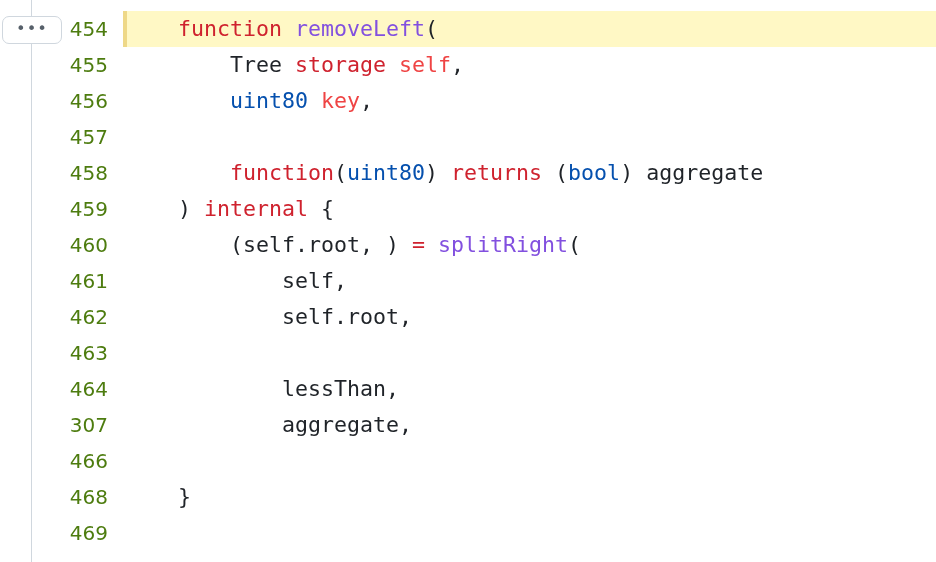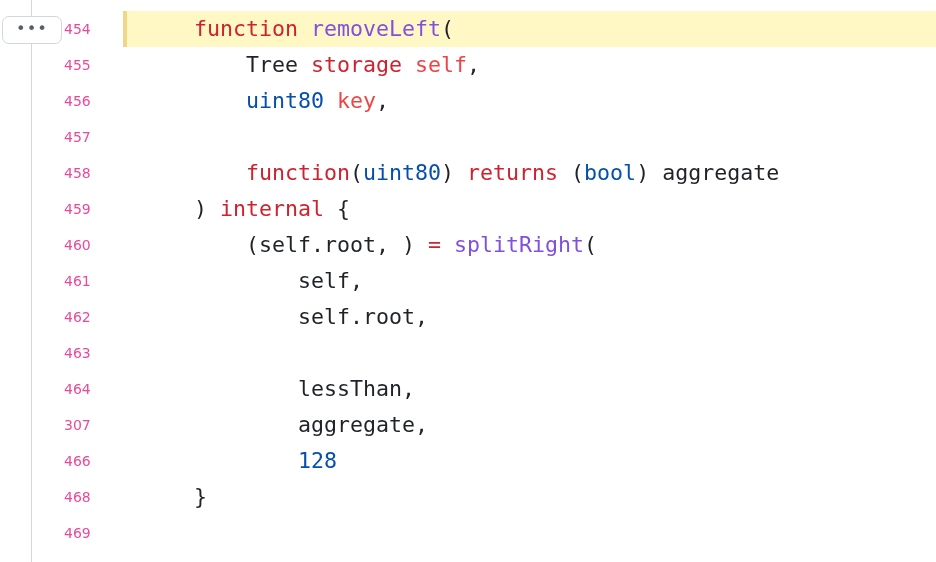--- a/index.html
+++ b/index.html
@@ -2,22 +2,22 @@
 <html><head>
 <meta charset="utf-8">
 <style>
   html, body { margin:0; padding:0; background:#ffffff; }
   body { width:936px; height:562px; overflow:hidden; position:relative; font-family:"DejaVu Sans Mono", monospace; }
   .gutter-line { position:absolute; left:31px; top:0; width:1px; height:562px; background:#d0d7de; }
   .expand-btn { position:absolute; left:2px; top:16px; width:60px; height:28px; box-sizing:border-box; border:1px solid #d0d7de; border-radius:7px; background:#fff; color:#57606a; font-size:16px; line-height:24px; text-align:center; letter-spacing:1px; cursor:pointer; }
   .code { position:absolute; left:0; top:-25px; width:936px; }
   .row { position:relative; height:36px; line-height:36px; font-size:21.6px; white-space:pre; }
   .row.hl .hlbar { position:absolute; left:123px; right:0; top:0; bottom:0; background:#fff8c5; border-left:4px solid #eed888; }
-  .ln { position:absolute; left:64px; width:44px; color:#ec4899; font-family:"DejaVu Sans", sans-serif; font-size:14px; }
-  .src { position:absolute; left:142px; color:#1f2328; }
+  .ln { position:absolute; left:64px; width:44px; text-align:right; color:#4d7c0f; font-family:"DejaVu Sans", sans-serif; font-size:20px; }
+  .src { position:absolute; left:126px; color:#1f2328; }
   .k { color:#cf222e; }
   .f { color:#8250df; }
   .t { color:#0550ae; }
   .v { color:#ef4444; }
 </style>
 </head>
 <body>
 
 <div class="gutter-line"></div>
 <div class="code" id="code">
@@ -27,17 +27,17 @@
     <div class="row"><span class="ln">456</span><span class="src"><span>        </span><span class="t">uint80</span><span> </span><span class="v">key</span><span>,</span></span></div>
     <div class="row"><span class="ln">457</span></div>
     <div class="row"><span class="ln">458</span><span class="src"><span>        </span><span class="k">function</span><span>(</span><span class="t">uint80</span><span>) </span><span class="k">returns</span><span> (</span><span class="t">bool</span><span>) aggregate</span></span></div>
     <div class="row"><span class="ln">459</span><span class="src"><span>    ) </span><span class="k">internal</span><span> {</span></span></div>
     <div class="row"><span class="ln">460</span><span class="src"><span>        (self.root, ) </span><span class="k">=</span><span> </span><span class="f">splitRight</span><span>(</span></span></div>
     <div class="row"><span class="ln">461</span><span class="src"><span>            self,</span></span></div>
     <div class="row"><span class="ln">462</span><span class="src"><span>            self.root,</span></span></div>
     <div class="row"><span class="ln">463</span></div>
     <div class="row"><span class="ln">464</span><span class="src"><span>            lessThan,</span></span></div>
     <div class="row"><span class="ln">307</span><span class="src"><span>            aggregate,</span></span></div>
-    <div class="row"><span class="ln">466</span><span class="src"><span>            </span><span class="t">128</span></span></div>
+    <div class="row"><span class="ln">466</span></div>
     <div class="row"><span class="ln">468</span><span class="src"><span>    }</span></span></div>
     <div class="row"><span class="ln">469</span><span class="src"></span></div>
   </div>
 <div class="expand-btn">•••</div>
 
 </body></html>

